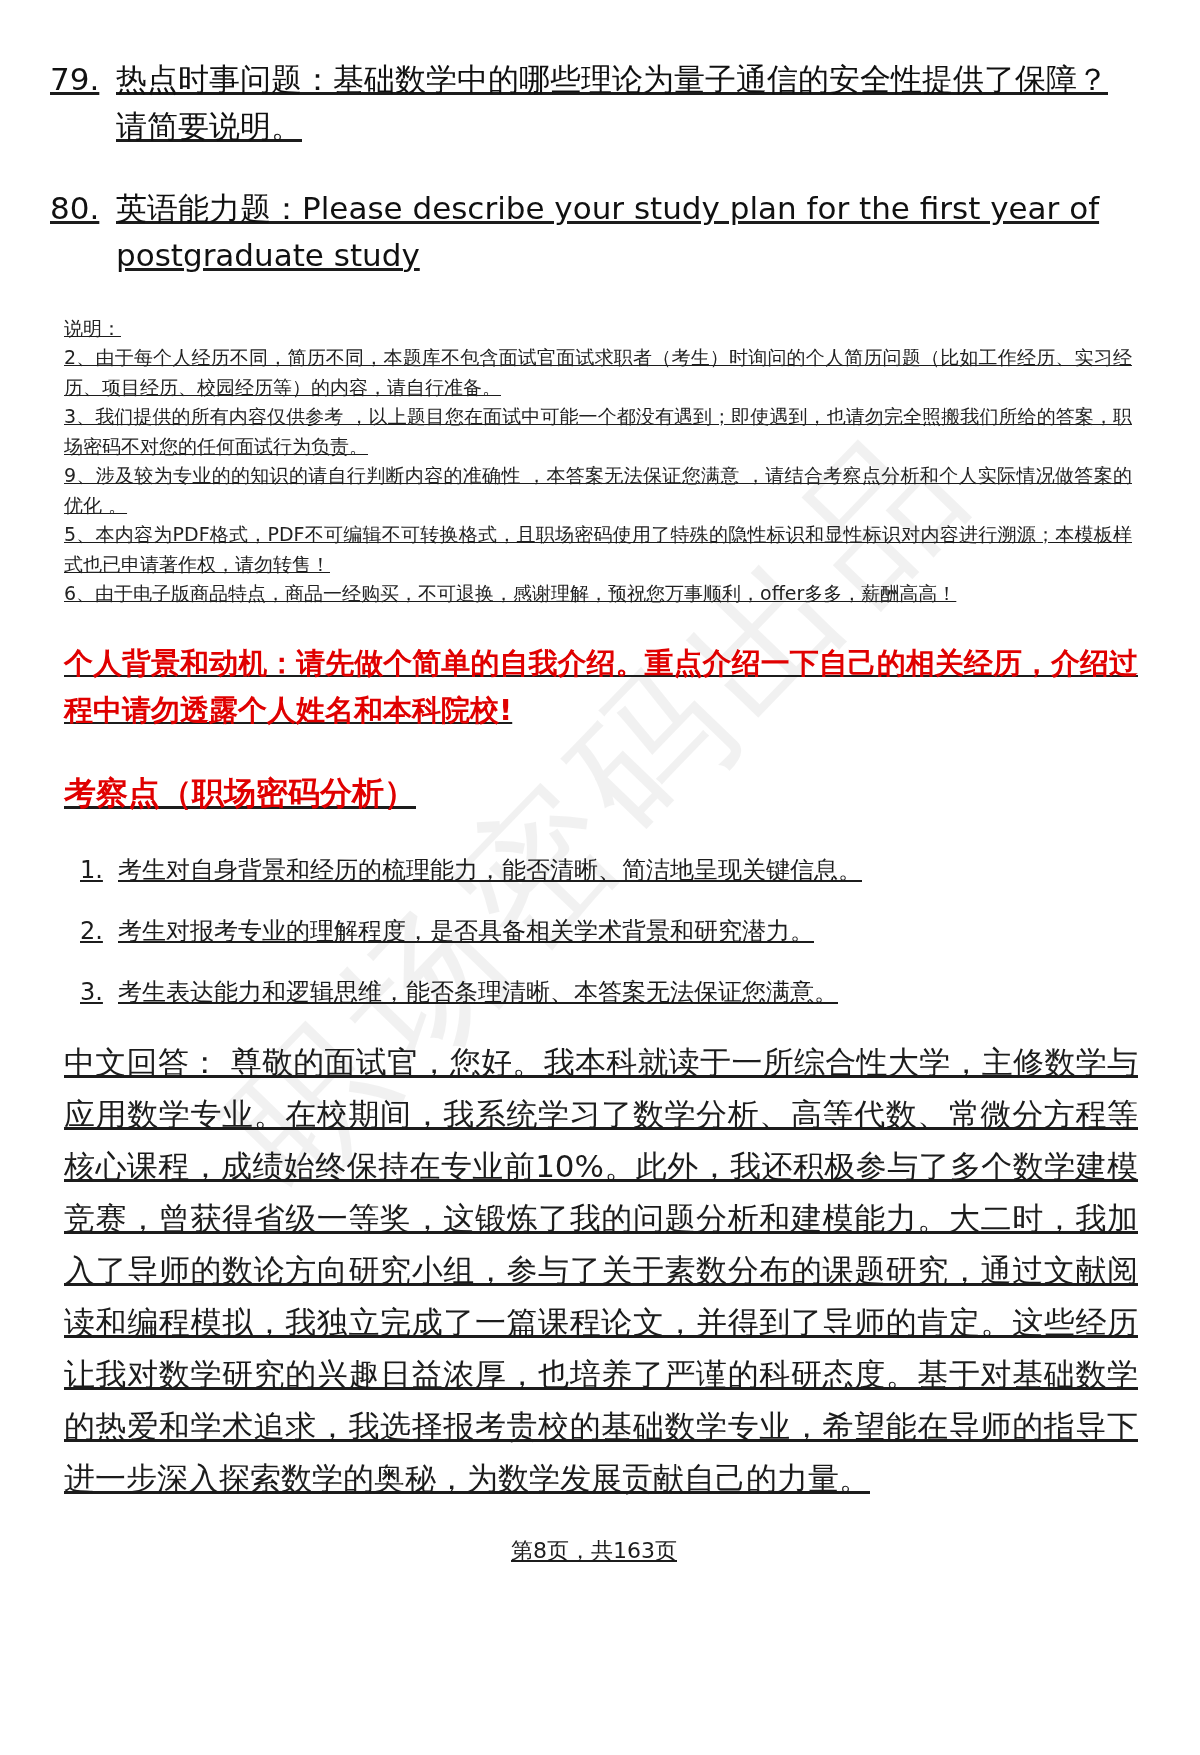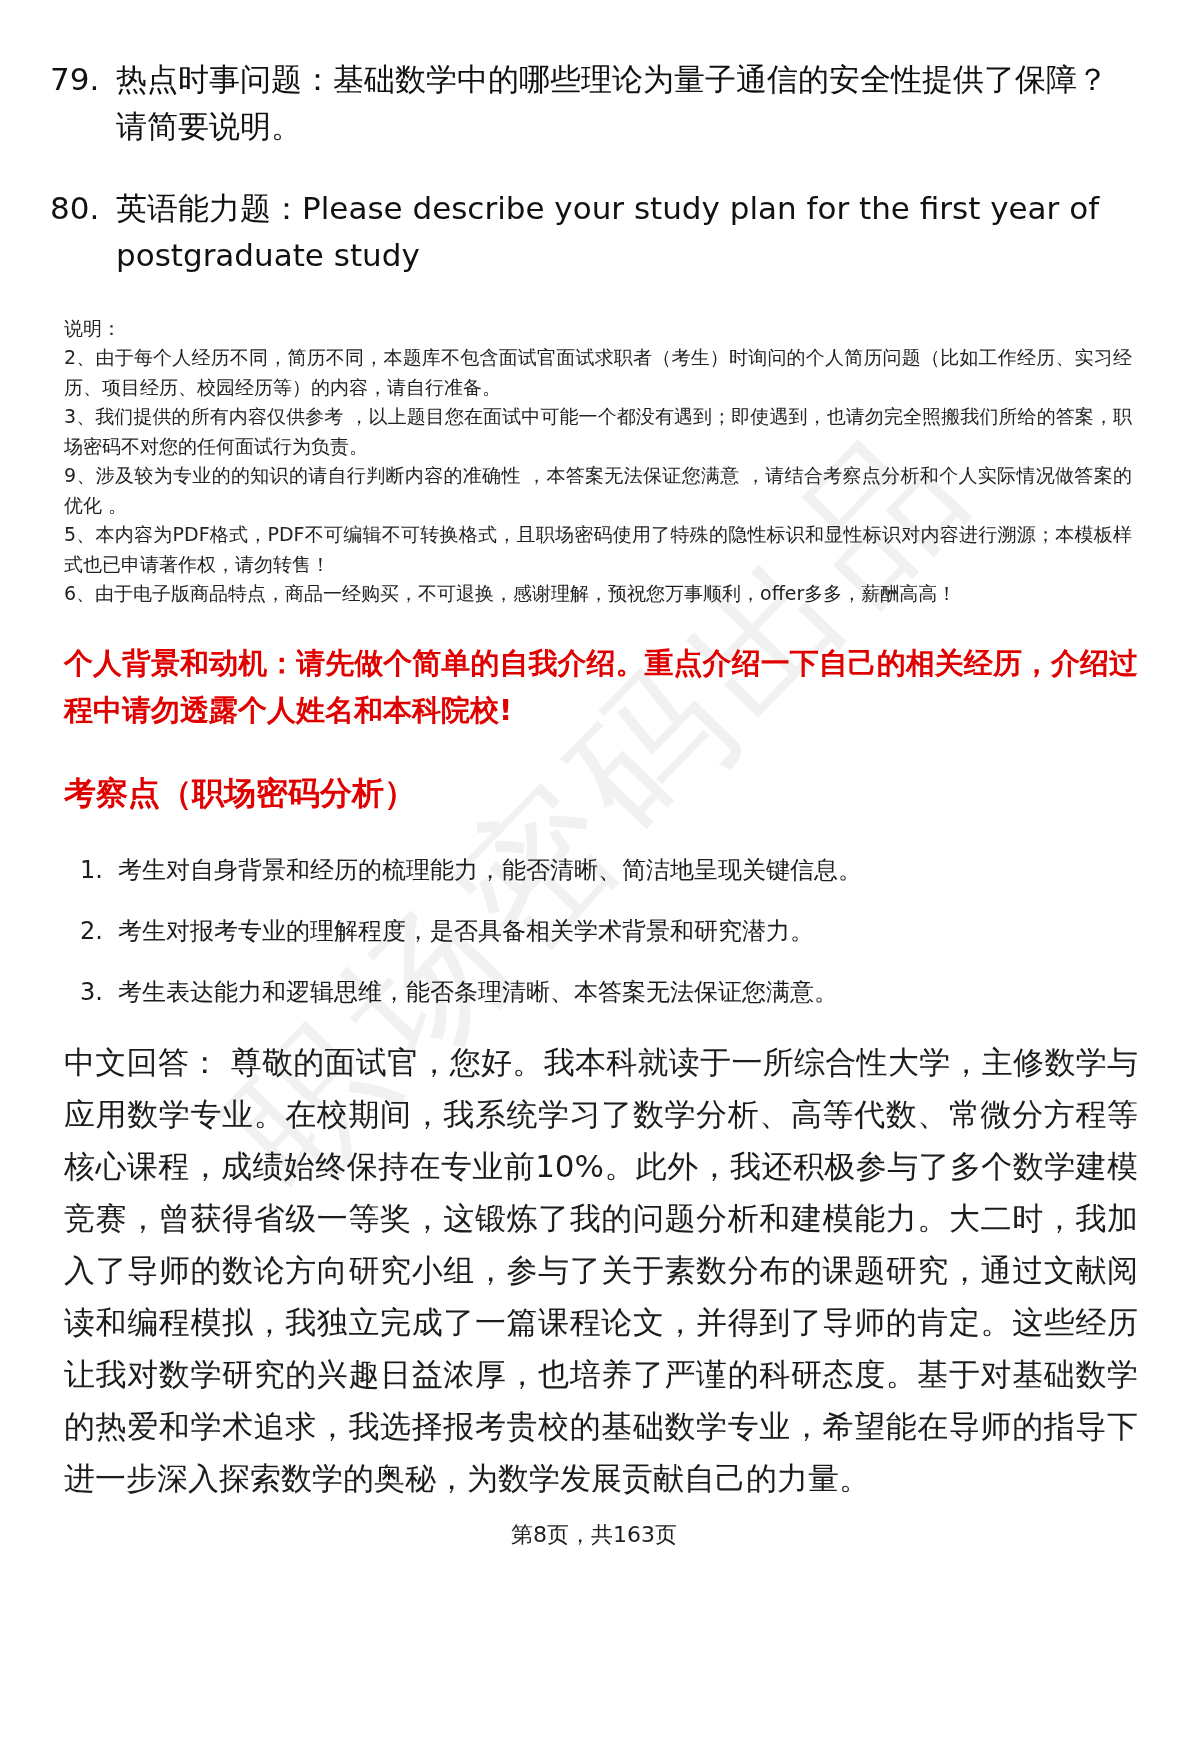--- a/index.html
+++ b/index.html
@@ -21,21 +21,21 @@
     left: 50%;
     top: 46%;
     transform: translate(-50%, -50%) rotate(-46deg);
     font-size: 150px;
     letter-spacing: 14px;
     color: rgba(0, 0, 0, 0.055);
     white-space: nowrap;
     pointer-events: none;
     z-index: 0;
   }
-  .content { position: relative; z-index: 1; }
+  .content { position: relative; z-index: 1; text-decoration: underline; }
 
   .question {
     display: flex;
     font-size: 31px;
     line-height: 1.5;
     color: #111;
     margin-bottom: 36px;
   }
   .question .qnum {
     flex: 0 0 66px;
@@ -83,21 +83,21 @@
 
   .answer {
     margin: 22px 0 0 14px;
     font-size: 31px;
     line-height: 52px;
     color: #1c1c1c;
     text-align: justify;
   }
 
   .footer {
-    margin-top: 16px;
+    margin-top: 32px;
     text-align: center;
     font-size: 22px;
     color: #1c1c1c;
   }
 </style>
 </head>
 <body>
 
 <div class="page">
 

